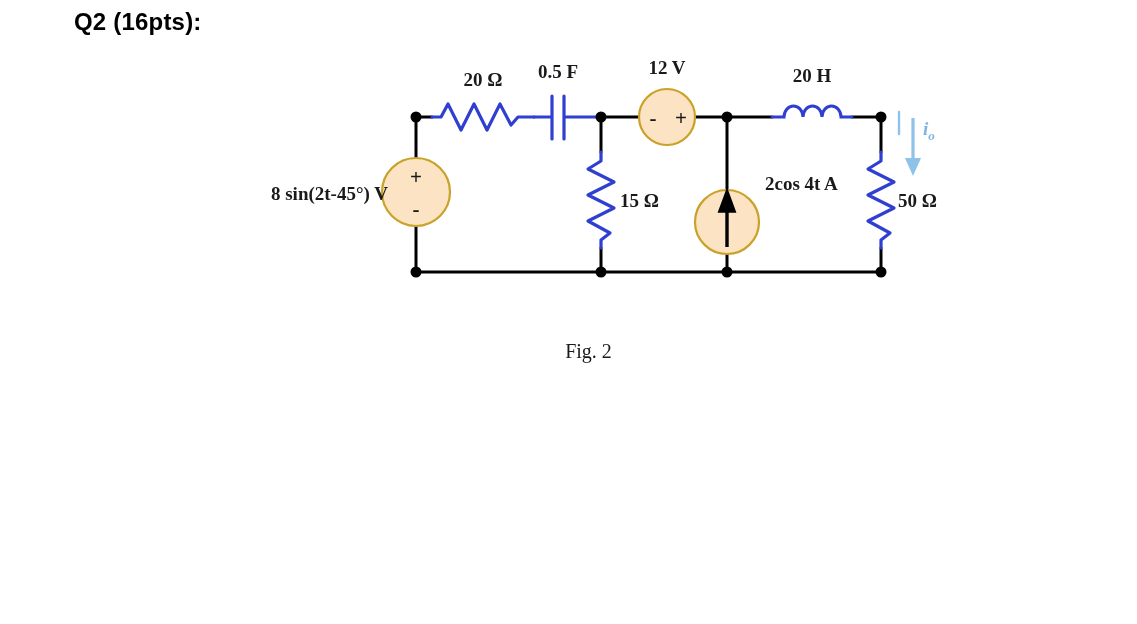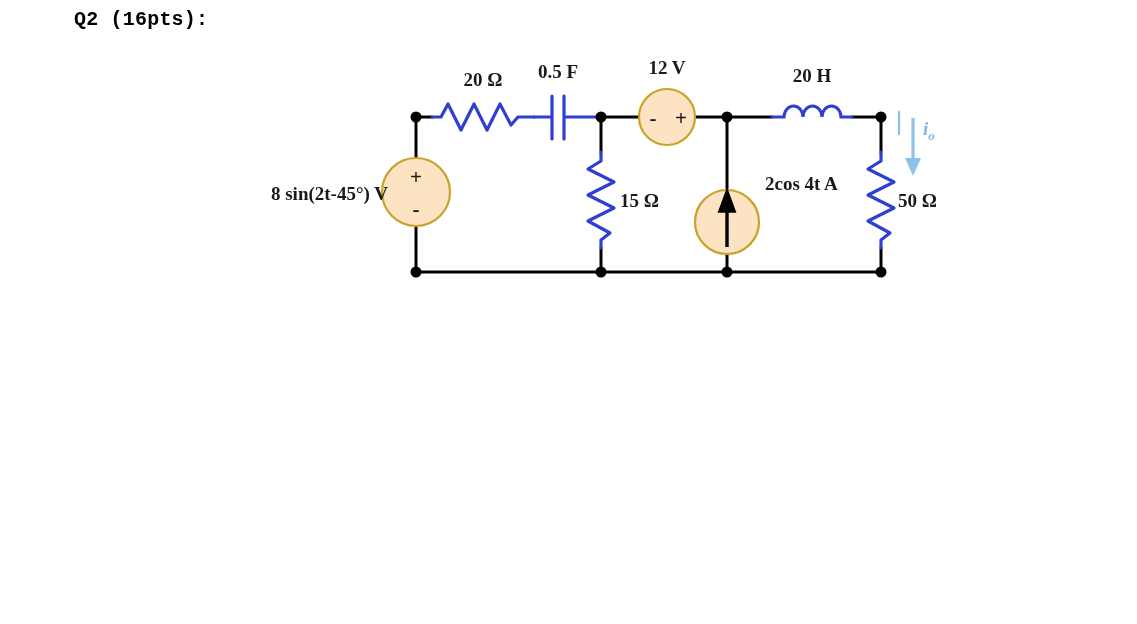--- a/index.html
+++ b/index.html
@@ -16,23 +16,23 @@
     overflow: hidden;
   }
   #page-root {
     position: absolute;
     inset: 0;
   }
   .q-title {
     position: absolute;
     left: 74px;
     top: 8px;
-    font-family: Liberation Mono, monospace;
-    font-weight: bold;
-    font-size: 20px;
+    font-family: Liberation Sans, sans-serif;
+    font-weight: bold;
+    font-size: 24px;
     letter-spacing: 0.2px;
     white-space: nowrap;
   }
   .circuit-wrap {
     position: absolute;
     left: 0px;
     top: 40px;
     width: 1000px;
     height: 270px;
   }
@@ -197,15 +197,18 @@
         <circle cx="881" cy="77" r="5.5"></circle>
         <circle cx="416" cy="232" r="5.5"></circle>
         <circle cx="601" cy="232" r="5.5"></circle>
         <circle cx="727" cy="232" r="5.5"></circle>
         <circle cx="881" cy="232" r="5.5"></circle>
       </g>
 
     </svg>
   </div>
 
+  <div class="fig-caption">
+    <span class="cap-inner">Fig. 2</span>
+  </div>
 
 
 </div>
 
 </body></html>

